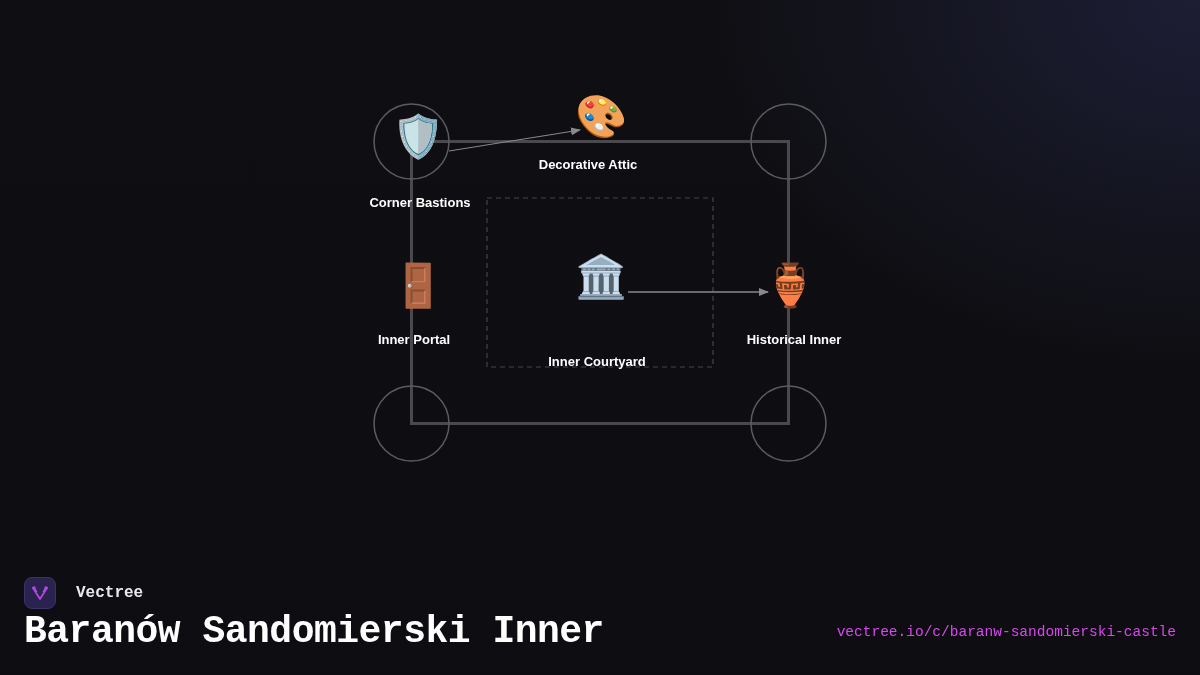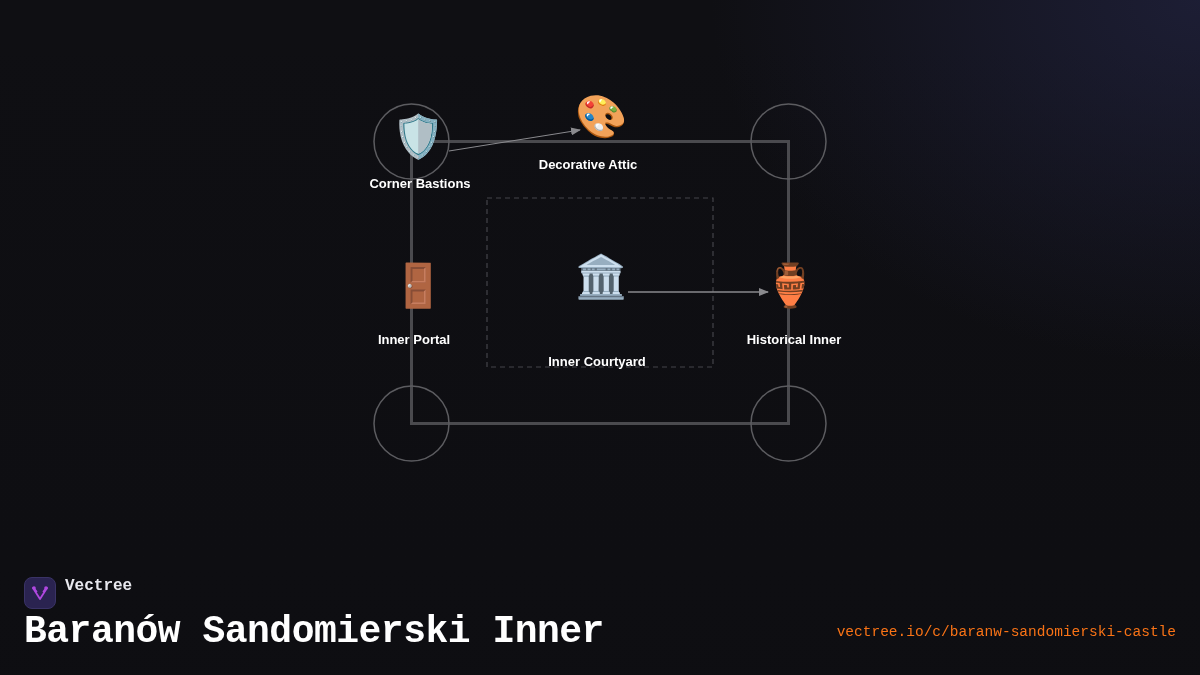--- a/index.html
+++ b/index.html
@@ -19,36 +19,36 @@
     .node-label {
       position: absolute; color: #ffffff; font-weight: bold; font-size: 13px;
       white-space: nowrap; transform: translateX(-50%);
       font-family: "Liberation Sans", sans-serif;
     }
     .node-icon {
       position: absolute; font-size: 42px; line-height: 1; transform: translate(-50%, -50%);
       font-family: "DejaVu Sans", sans-serif;
     }
     .brand {
-      position: absolute; left: 24px; top: 577px; display: flex; align-items: flex-start; gap: 9px;
+      position: absolute; left: 24px; top: 577px; display: flex; align-items: center; gap: 20px;
     }
     .brand-logo {
       width: 32px; height: 32px; border-radius: 8px; background: #2a2350;
       border: 1px solid #3a3366; box-sizing: border-box; display: flex; align-items: center; justify-content: center;
     }
     .brand-name {
       color: #e8e8ee; font-size: 16px; font-weight: bold;
       font-family: "Liberation Mono", monospace;
     }
     .page-title {
       position: absolute; left: 24px; top: 610px; color: #ffffff;
       font-family: "Liberation Mono", monospace; font-weight: bold; font-size: 38px; letter-spacing: -0.5px;
     }
     .page-url {
-      position: absolute; right: 24px; top: 624px; color: #f97316;
+      position: absolute; right: 24px; top: 624px; color: #d946ef;
       font-family: "Liberation Mono", monospace; font-size: 14.5px; text-align: right;
     }
   </style>
 </head>
 <body>
 
 <div class="bg-glow"></div>
 
 <svg class="diagram" width="1200" height="675" viewBox="0 0 1200 675">
   <defs>
@@ -64,21 +64,21 @@
   <circle cx="411.5" cy="141.5" r="37.5" fill="none" stroke="#5c5c60" stroke-width="1.5"></circle>
   <circle cx="788.5" cy="141.5" r="37.5" fill="none" stroke="#5c5c60" stroke-width="1.5"></circle>
   <circle cx="411.5" cy="423.5" r="37.5" fill="none" stroke="#5c5c60" stroke-width="1.5"></circle>
   <circle cx="788.5" cy="423.5" r="37.5" fill="none" stroke="#5c5c60" stroke-width="1.5"></circle>
 
   <line x1="449" y1="151" x2="580" y2="130" stroke="#8a8a8e" stroke-width="1" marker-end="url(#arrowhead)"></line>
   <line x1="628" y1="292" x2="768" y2="292" stroke="#8a8a8e" stroke-width="1.3" marker-end="url(#arrowhead)"></line>
 </svg>
 
 <div class="node-icon" style="left:419px; top:137px;">🛡️</div>
-<div class="node-label" style="left:420px; top:176px;">Corner Bastions</div>
+<div class="node-label" style="left:420px; top:195px;">Corner Bastions</div>
 
 <div class="node-icon" style="left:602px; top:117px;">🎨</div>
 <div class="node-label" style="left:588px; top:157px;">Decorative Attic</div>
 
 <div class="node-icon" style="left:419px; top:286px;">🚪</div>
 <div class="node-label" style="left:414px; top:332px;">Inner Portal</div>
 
 <div class="node-icon" style="left:602px; top:277px;">🏛️</div>
 <div class="node-label" style="left:597px; top:322px;margin-top:32px;">Inner Courtyard</div>
 

